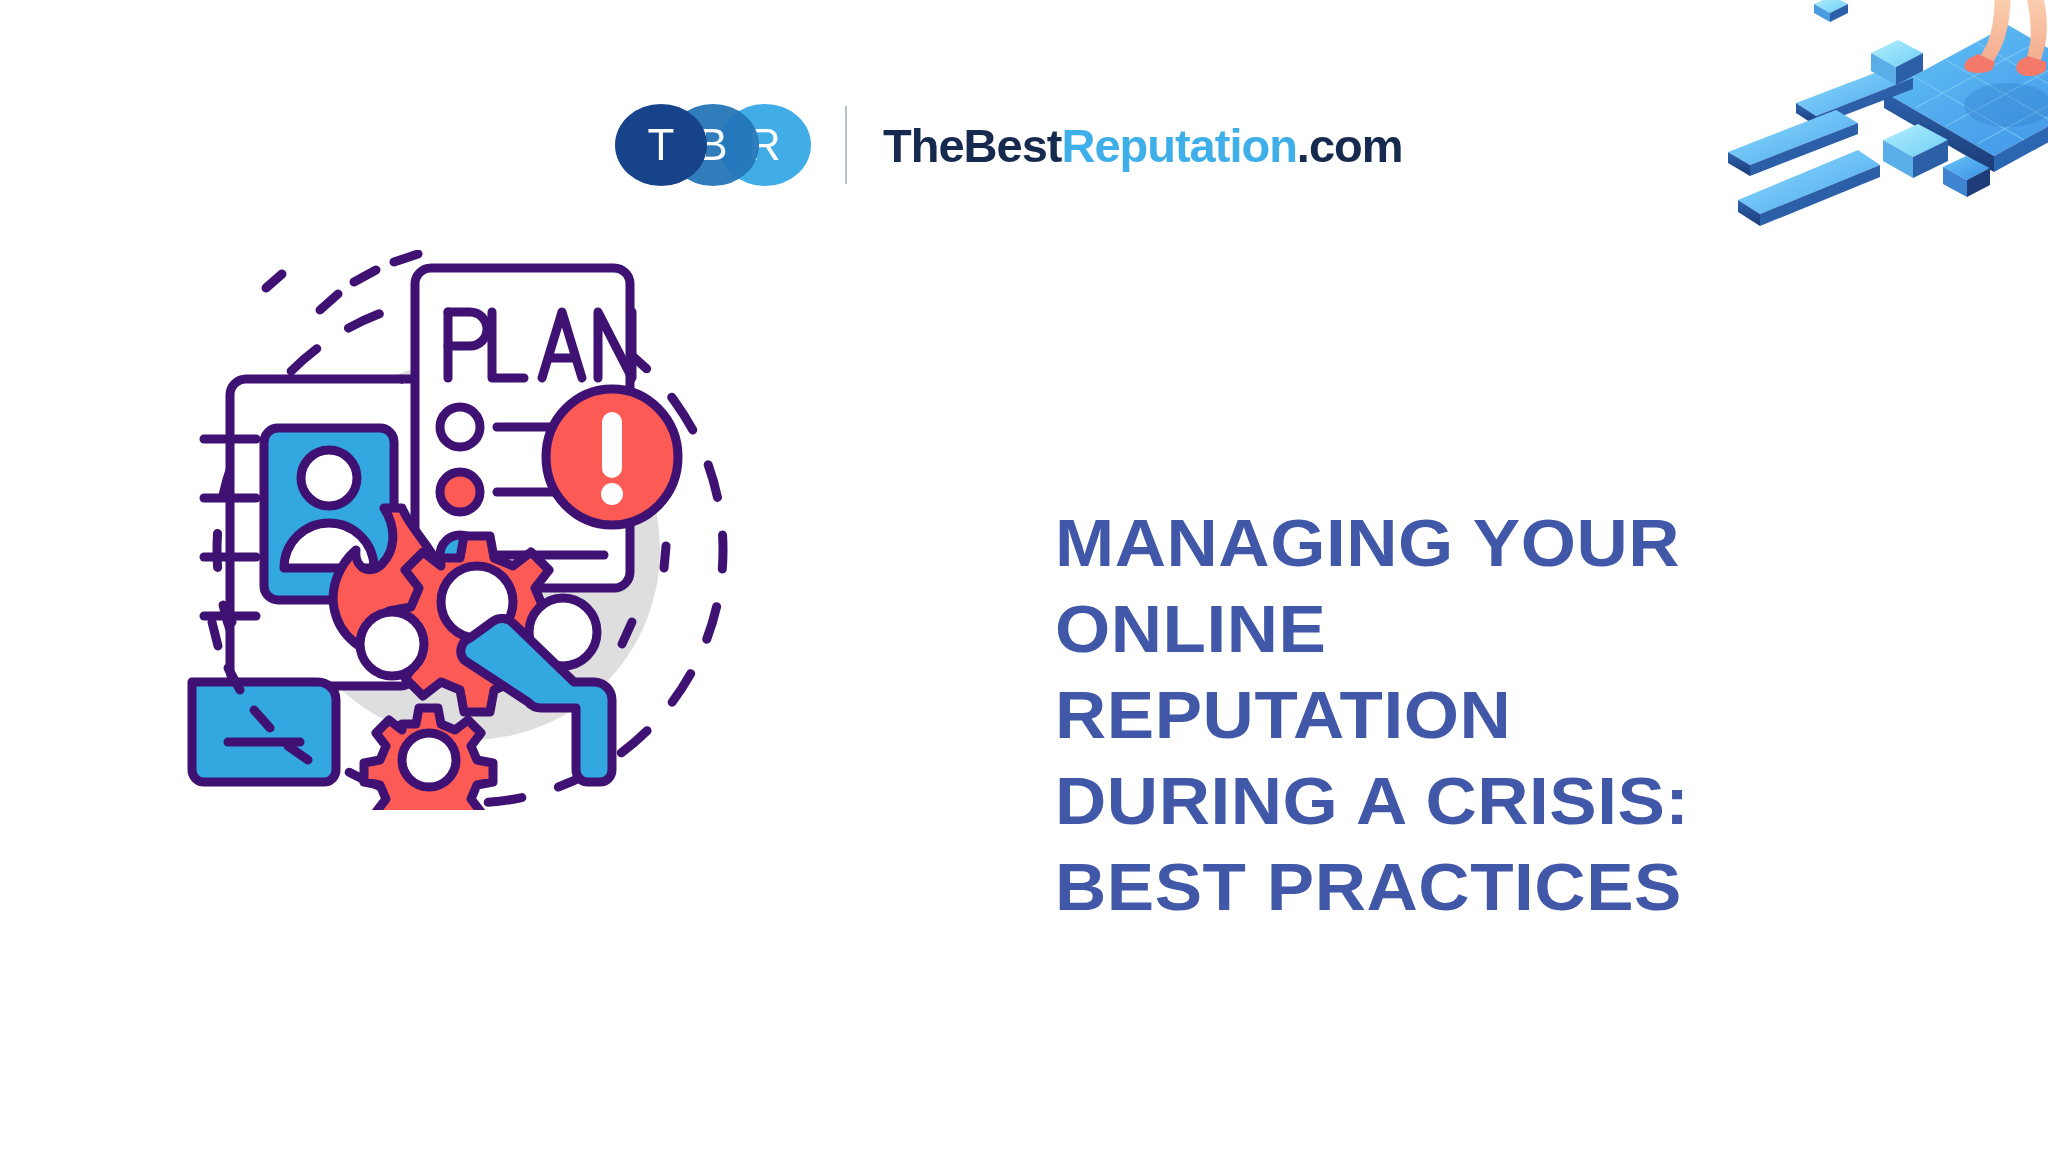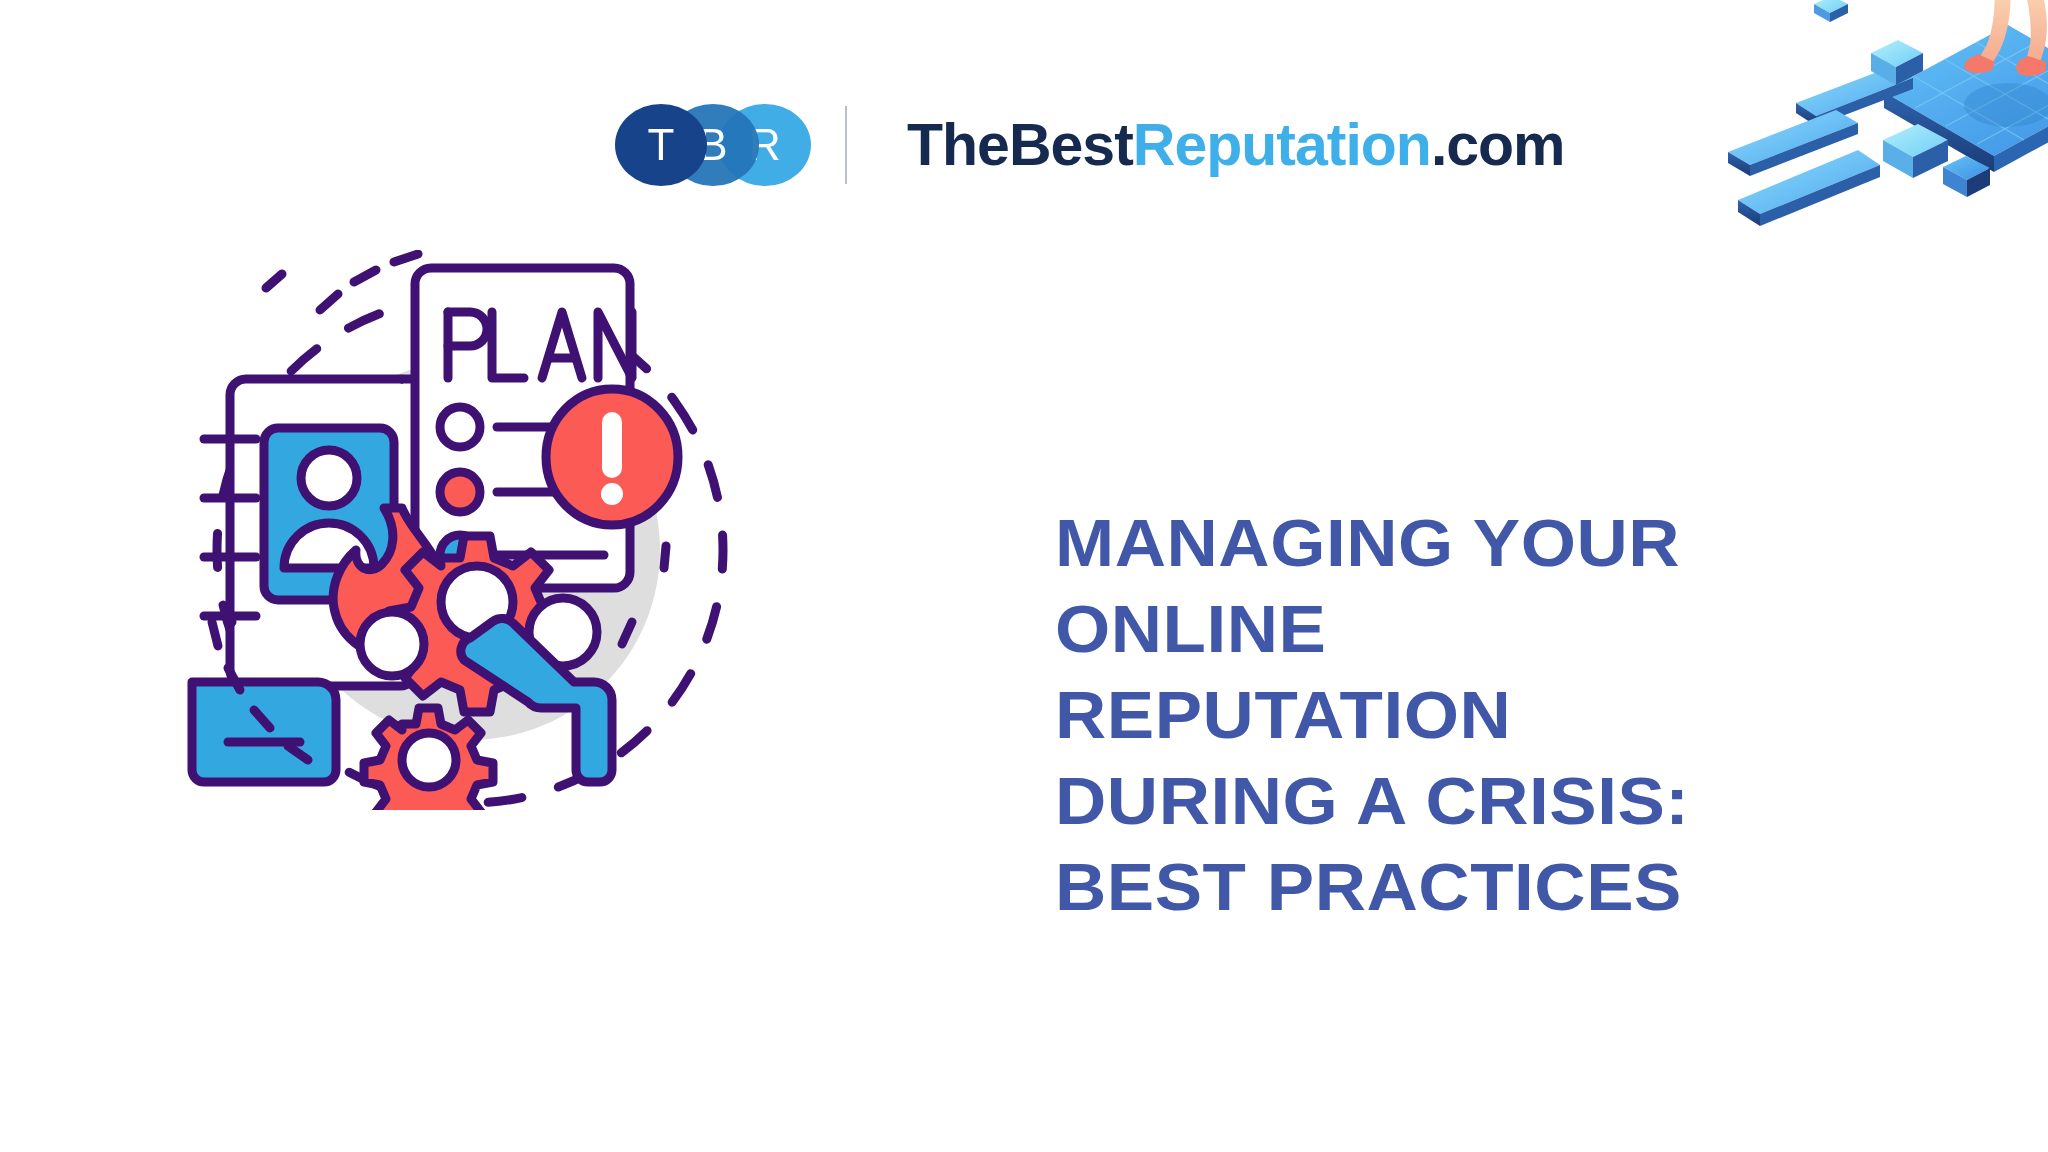--- a/index.html
+++ b/index.html
@@ -50,26 +50,25 @@
   .circ.c2{left:52px;background:#2274B8; z-index:2; opacity:.93;}
   .circ.c3{left:104px;background:#41ADE6; z-index:1;}
   .circ.c2 span,.circ.c3 span{position:relative;z-index:5;}
 
   .brand-divider{
     width:2px;height:78px;
     background:#b9c0cb;
     margin:0 36px 0 30px;
   }
   .brand-word{
-    font-size:59px;
+    font-size:47px;
     font-weight:bold;
     letter-spacing:-1px;
     white-space:nowrap;
     line-height:1;
-    margin-left:24px;
   }
   .w-dark{color:#16294e;}
   .w-blue{color:#3FAFEA;}
 
   
   .headline{
     position:absolute;
     left:1055px; top:455px;
     width:780px;
     color:#4158A9;

